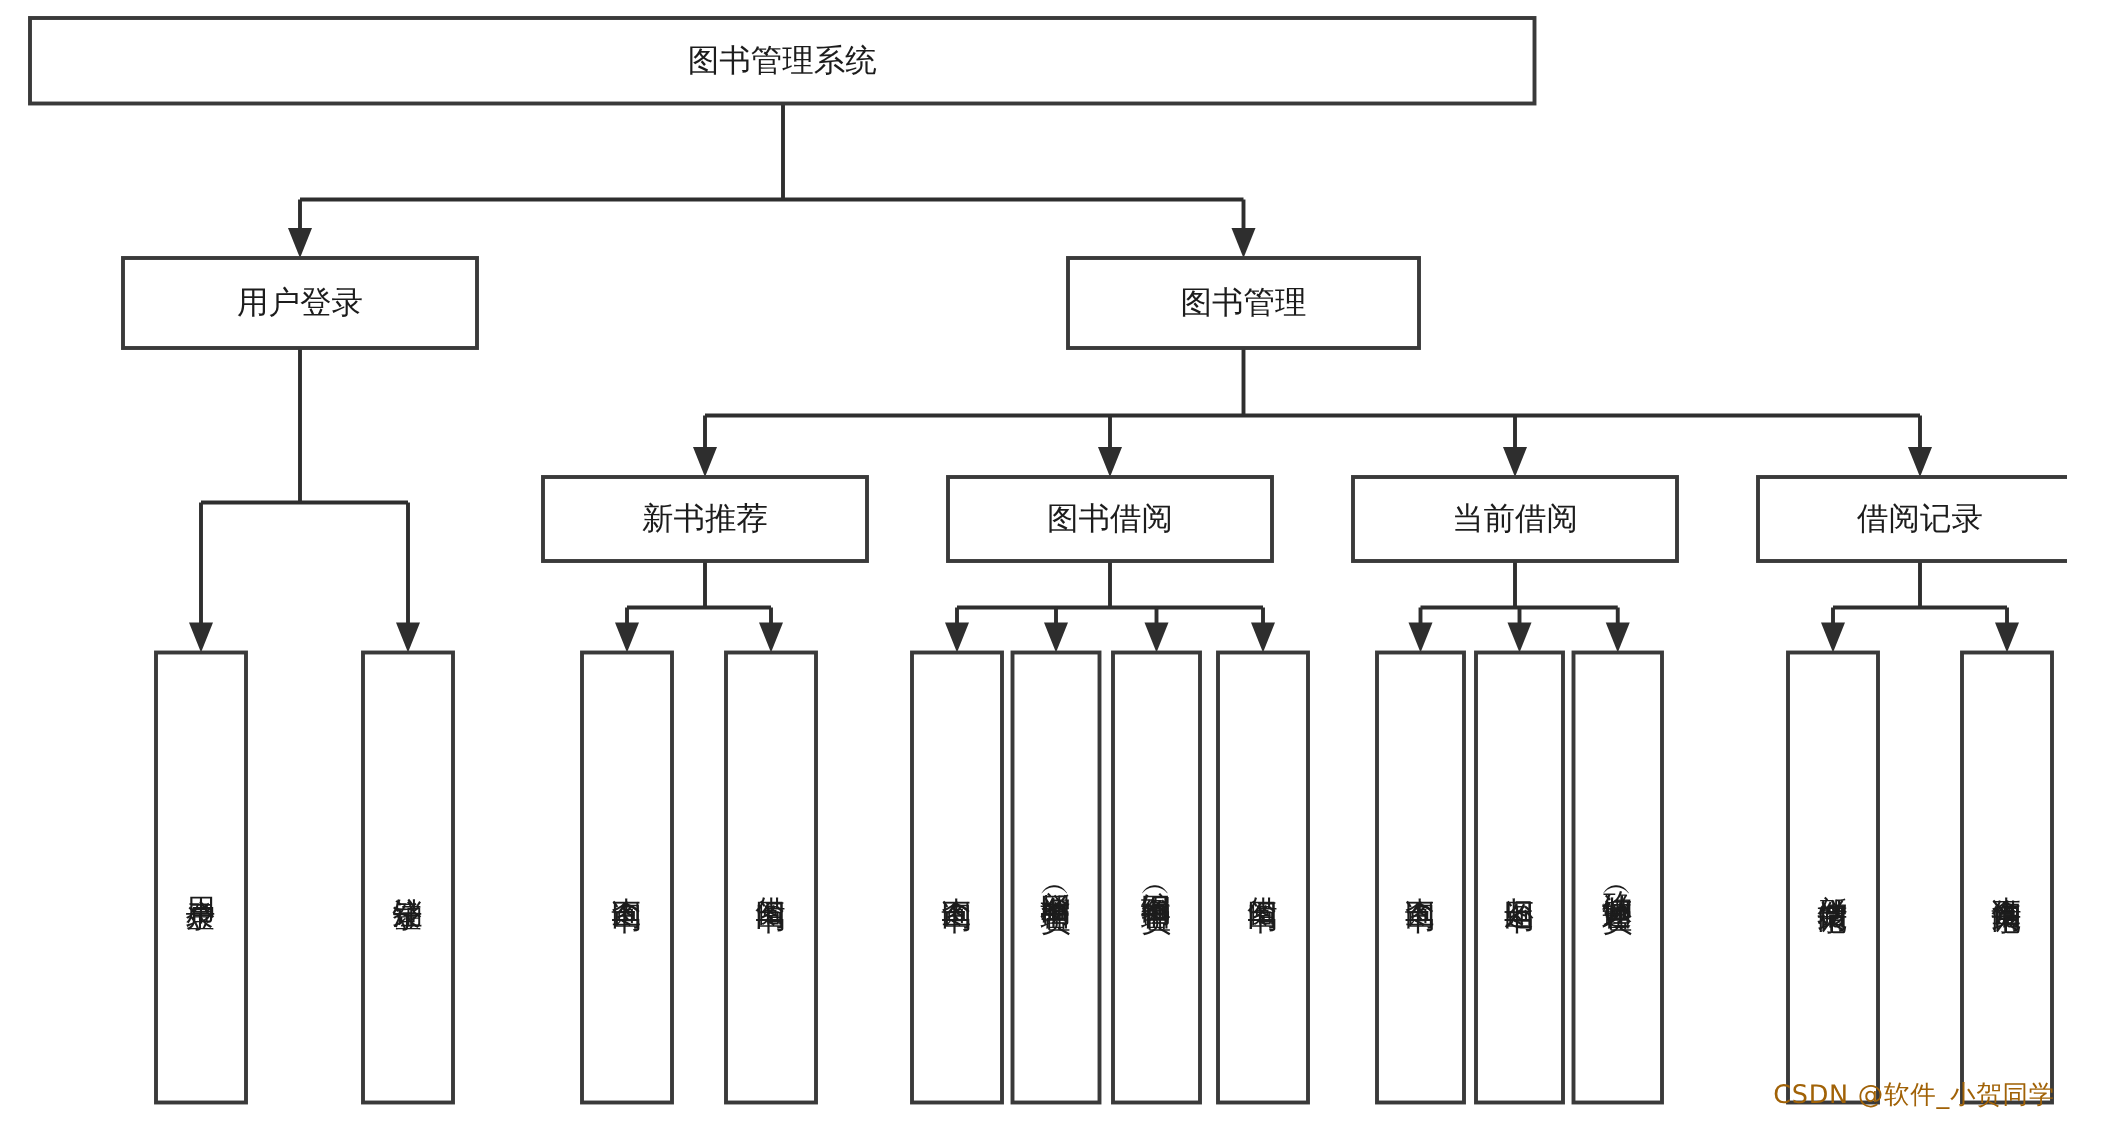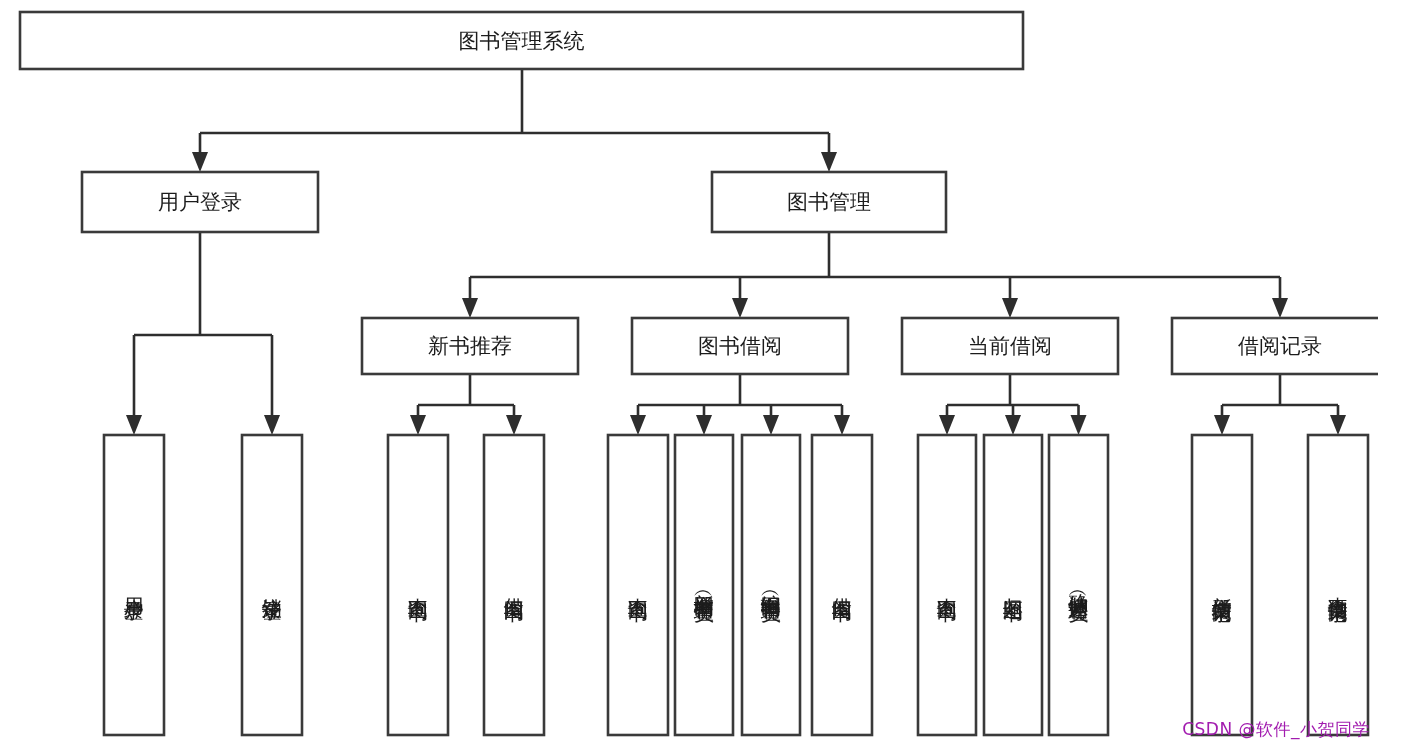--- a/index.html
+++ b/index.html
@@ -61,21 +61,21 @@
     color: #1c1c1c;
     white-space: nowrap;
     pointer-events: none;
   }
   #watermark {
     position: absolute;
     right: 8px;
     bottom: 6px;
     font-family: "DejaVu Sans", "Liberation Sans", sans-serif;
     font-size: 17px;
-    color: #a21caf;
+    color: #a16207;
     letter-spacing: 0.5px;
     user-select: none;
   }
 </style>
 </head>
 <body>
 
 <div id="diagram-root">
 
   <svg id="tree-svg" viewBox="0 0 1405 747">

